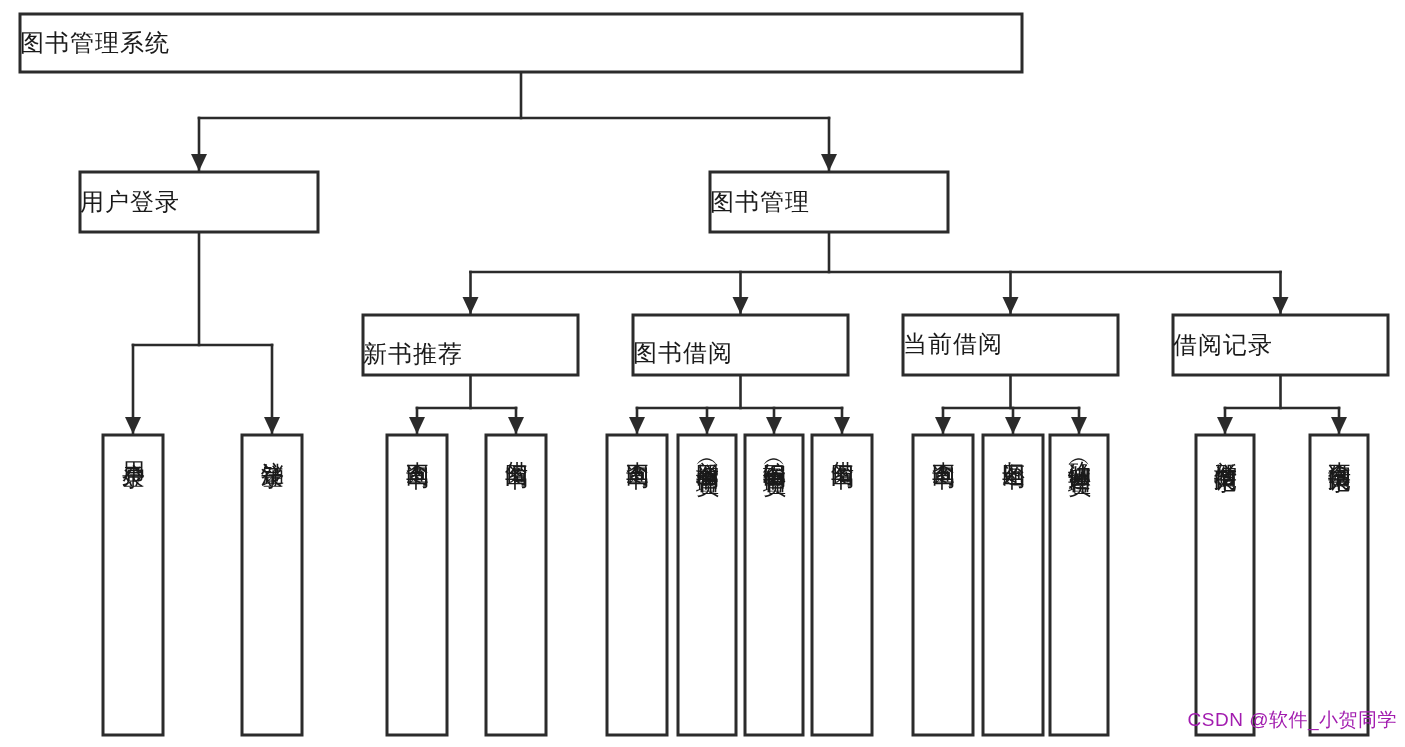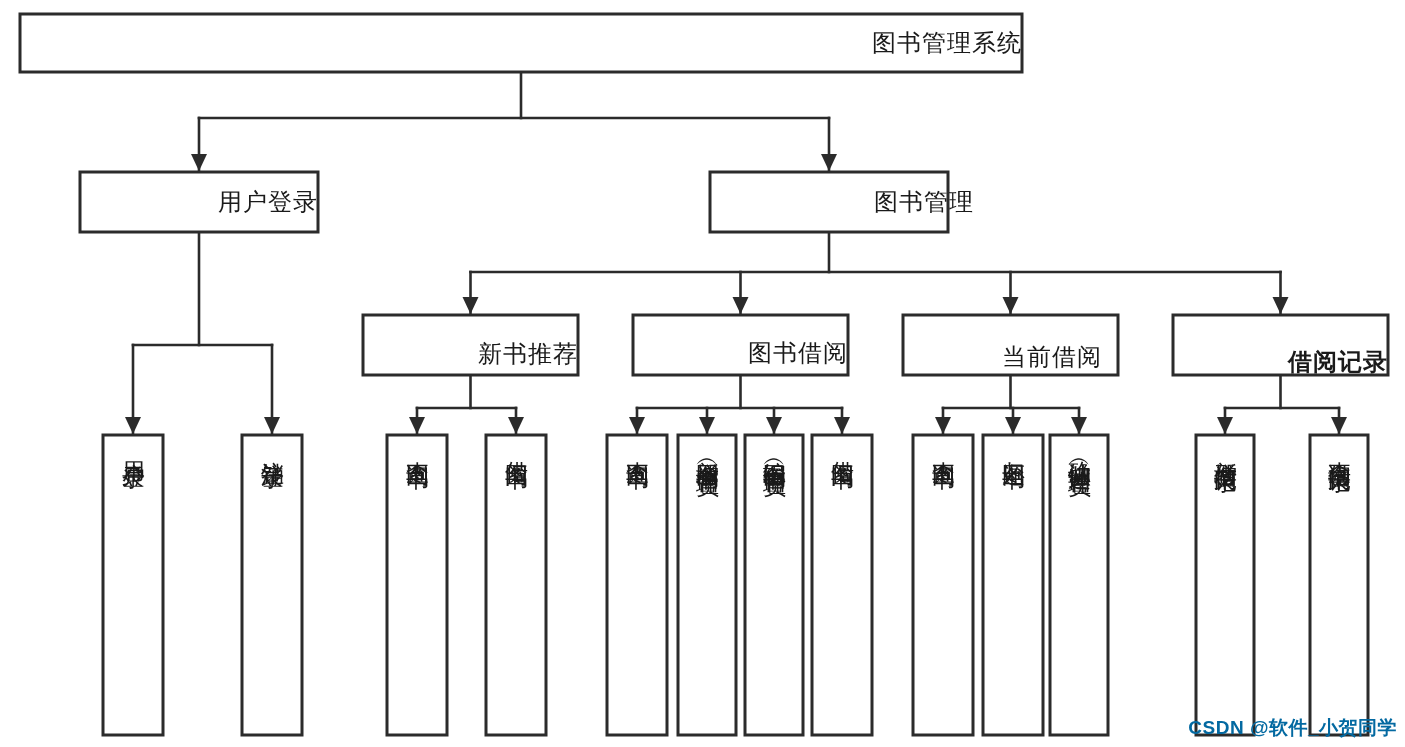--- a/index.html
+++ b/index.html
@@ -56,41 +56,40 @@
     font-size: 23px;
     line-height: 1.12;
     letter-spacing: 2px;
     color: #1a1a1a;
     white-space: nowrap;
   }
   .hlabel-wrap {
     position: absolute;
     display: flex;
     align-items: center;
-    justify-content: flex-end;
+    justify-content: flex-start;
     pointer-events: none;
   }
   .hlabel-text {
     font-family: "Liberation Sans", "DejaVu Sans", sans-serif;
     font-size: 24px;
     color: #1a1a1a;
     letter-spacing: 1px;
     white-space: nowrap;
   }
   #watermark {
     position: absolute;
     right: 8px;
-    bottom: 6px;
+    bottom: 14px;
     font-family: "Liberation Sans", "DejaVu Sans", sans-serif;
     font-size: 19px;
-    color: #0369a1;
+    color: #a21caf;
     letter-spacing: 0.5px;
     white-space: nowrap;
     pointer-events: none;
-    font-weight: bold;
   }
 </style>
 </head>
 <body>
 
 <div id="diagram-root">
 
   <svg id="tree" viewBox="0 0 1405 747" xmlns="http://www.w3.org/2000/svg">
     <g id="connectors-layer">
         <line x1="521" y1="72" x2="521" y2="118" class="connector"></line>
@@ -179,24 +178,24 @@
       </div>
       <div class="hlabel-wrap" style="left: 710px; top: 172px; width: 264px; height: 60px;">
         <span class="hlabel-text">图书管理</span>
       </div>
       <div class="hlabel-wrap" style="left: 363px; top: 330px; width: 215px; height: 48px;">
         <span class="hlabel-text">新书推荐</span>
       </div>
       <div class="hlabel-wrap" style="left: 633px; top: 315px; width: 215px; height: 76px;">
         <span class="hlabel-text">图书借阅</span>
       </div>
-      <div class="hlabel-wrap" style="left: 903px; top: 327px; width: 199px; height: 60px;">
+      <div class="hlabel-wrap" style="left: 903px; top: 314px; width: 199px; height: 60px;">
         <span class="hlabel-text">当前借阅</span>
       </div>
-      <div class="hlabel-wrap" style="left: 1173px; top: 330px; width: 215px; height: 64px; font-weight: bold;">
+      <div class="hlabel-wrap" style="left: 1173px; top: 313px; width: 215px; height: 64px;">
         <span class="hlabel-text">借阅记录</span>
       </div>
       <div class="vlabel-wrap" style="left: 103px; top: 443px; width: 60px; height: 284px;">
         <span class="vlabel-text">用户登录</span>
       </div>
       <div class="vlabel-wrap" style="left: 242px; top: 443px; width: 60px; height: 284px;">
         <span class="vlabel-text">注销登录</span>
       </div>
       <div class="vlabel-wrap" style="left: 387px; top: 443px; width: 60px; height: 284px;">
         <span class="vlabel-text">查询图书</span>

